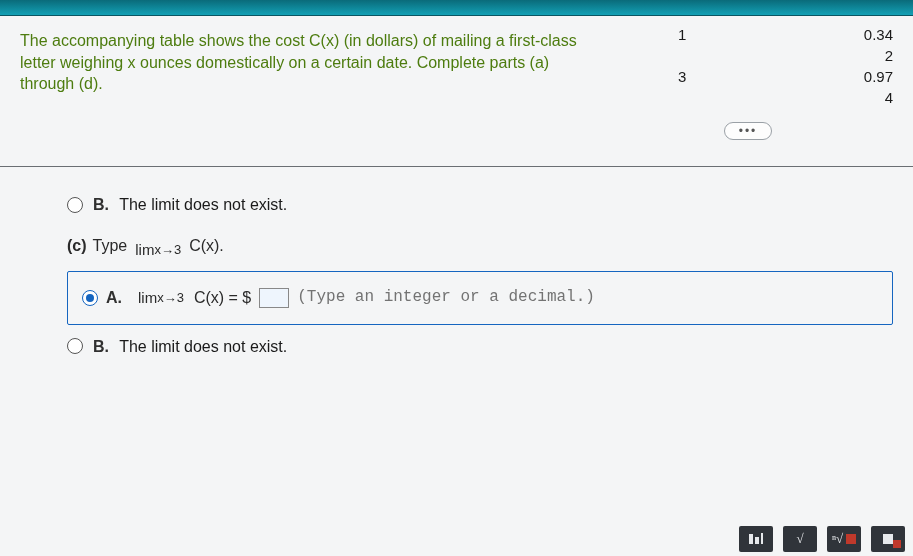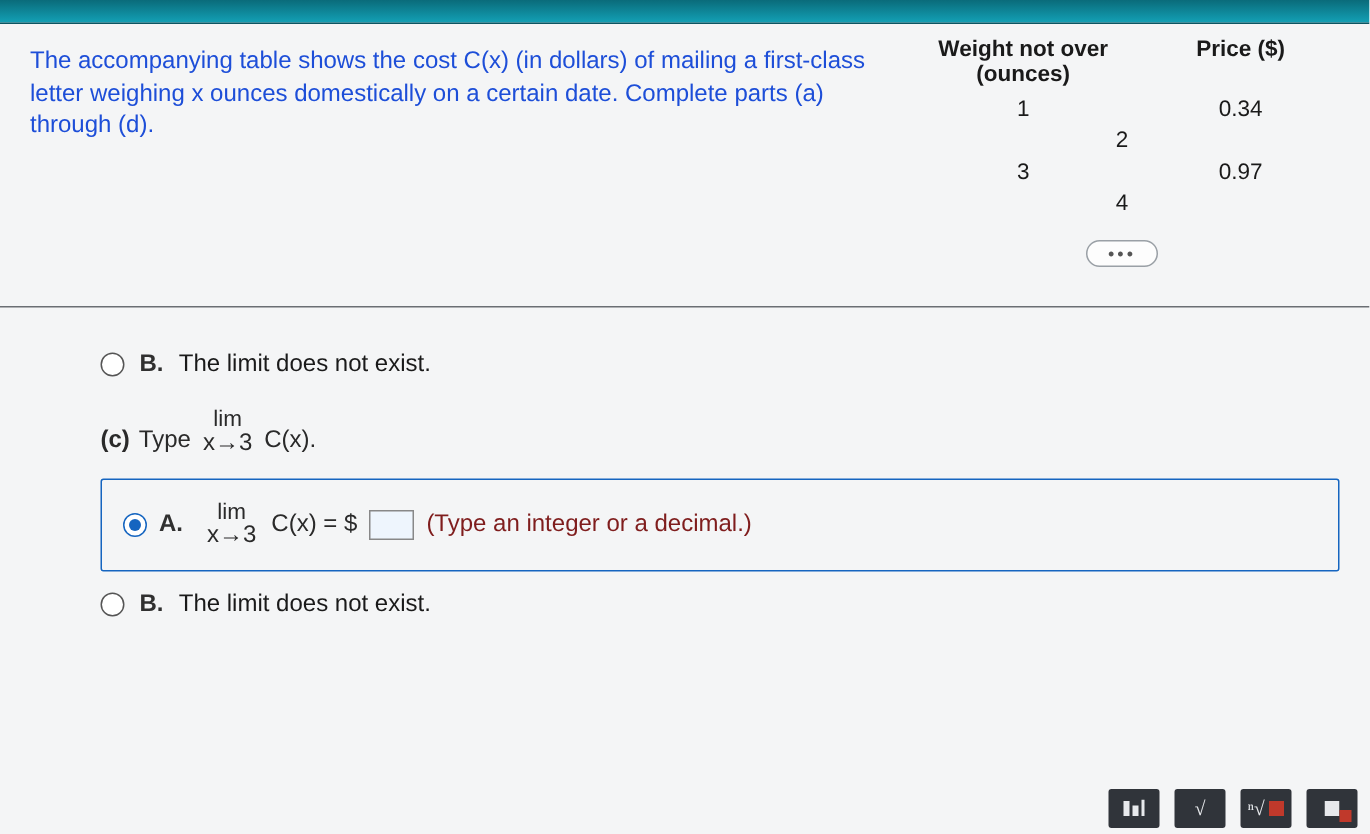--- a/index.html
+++ b/index.html
@@ -22,21 +22,21 @@
     }
     .header-row {
       display: flex;
       align-items: flex-start;
       gap: 10px;
     }
     .prompt {
       flex: 1;
       font-size: 16px;
       line-height: 1.35;
-      color: #1d4ed8;
+      color: #4d7c0f;
       padding-top: 6px;
     }
     .data-table {
       width: 290px;
       font-size: 15px;
       color: #1a1a1a;
     }
     .data-table .th {
       display: flex;
       font-weight: bold;
@@ -44,21 +44,21 @@
       padding-bottom: 4px;
     }
     .data-table .th > div:first-child { flex: 1.2; }
     .data-table .th > div:last-child { flex: 1; }
     .data-table .row {
       display: flex;
       text-align: center;
       padding: 2px 0;
     }
     .data-table .row > div:first-child { flex: 1.2; }
-    .data-table .row > div:last-child { flex: 1; }
+    .data-table .row > div:last-child { flex: 1; text-align: right; }
     .ellipsis-pill {
       width: 48px;
       height: 18px;
       border: 1px solid #9aa0a6;
       border-radius: 10px;
       margin: 14px auto 0 auto;
       display: flex;
       align-items: center;
       justify-content: center;
       color: #555;
@@ -108,46 +108,46 @@
     .radio-letter { font-weight: bold; margin-right: 6px; color: #303030; }
     .part-label { font-weight: bold; }
     .question-line {
       display: flex;
       flex-wrap: wrap;
       align-items: flex-end;
       gap: 6px;
     }
     .lim-expr {
       display: inline-flex;
-      flex-direction: column;
+      flex-direction: row;
       align-items: center;
       line-height: 1.05;
       margin: 0 2px;
     }
     .lim-expr .top { font-size: 15px; }
-    .lim-expr .bot { font-size: 16px; }
+    .lim-expr .bot { font-size: 13px; }
     .answer-box-group {
       margin-top: 14px;
       border: 1.5px solid #1565c0;
       border-radius: 2px;
       padding: 14px 14px;
       display: flex;
       align-items: center;
       gap: 8px;
       flex-wrap: wrap;
     }
     .answer-input {
       width: 30px;
       height: 20px;
       border: 1px solid #888;
       background: #eef5fd;
       font-size: 14px;
       text-align: center;
     }
-    .hint { color: #7f1d1d; }
+    .hint { color: #737373; font-family: Liberation Mono, monospace; }
     .below-choice {
       margin-top: 10px;
       display: flex;
       align-items: center;
       gap: 10px;
     }
     .toolbar {
       position: absolute;
       right: 8px;
       bottom: 4px;
@@ -189,24 +189,20 @@
 </head>
 <body>
 
 <div class="topbar"></div>
 
 <div class="content">
 
   <div class="header-row">
     <div class="prompt">The accompanying table shows the cost C(x) (in dollars) of mailing a first-class letter weighing x ounces domestically on a certain date. Complete parts (a) through (d).</div>
     <div class="data-table">
-      <div class="th">
-        <div>Weight not over (ounces)</div>
-        <div>Price ($)</div>
-      </div>
       <div class="row">
         <div>1</div>
         <div>0.34</div>
       </div>
       <div class="row">
         <div>2</div>
       </div>
       <div class="row">
         <div>3</div>
         <div>0.97</div>

